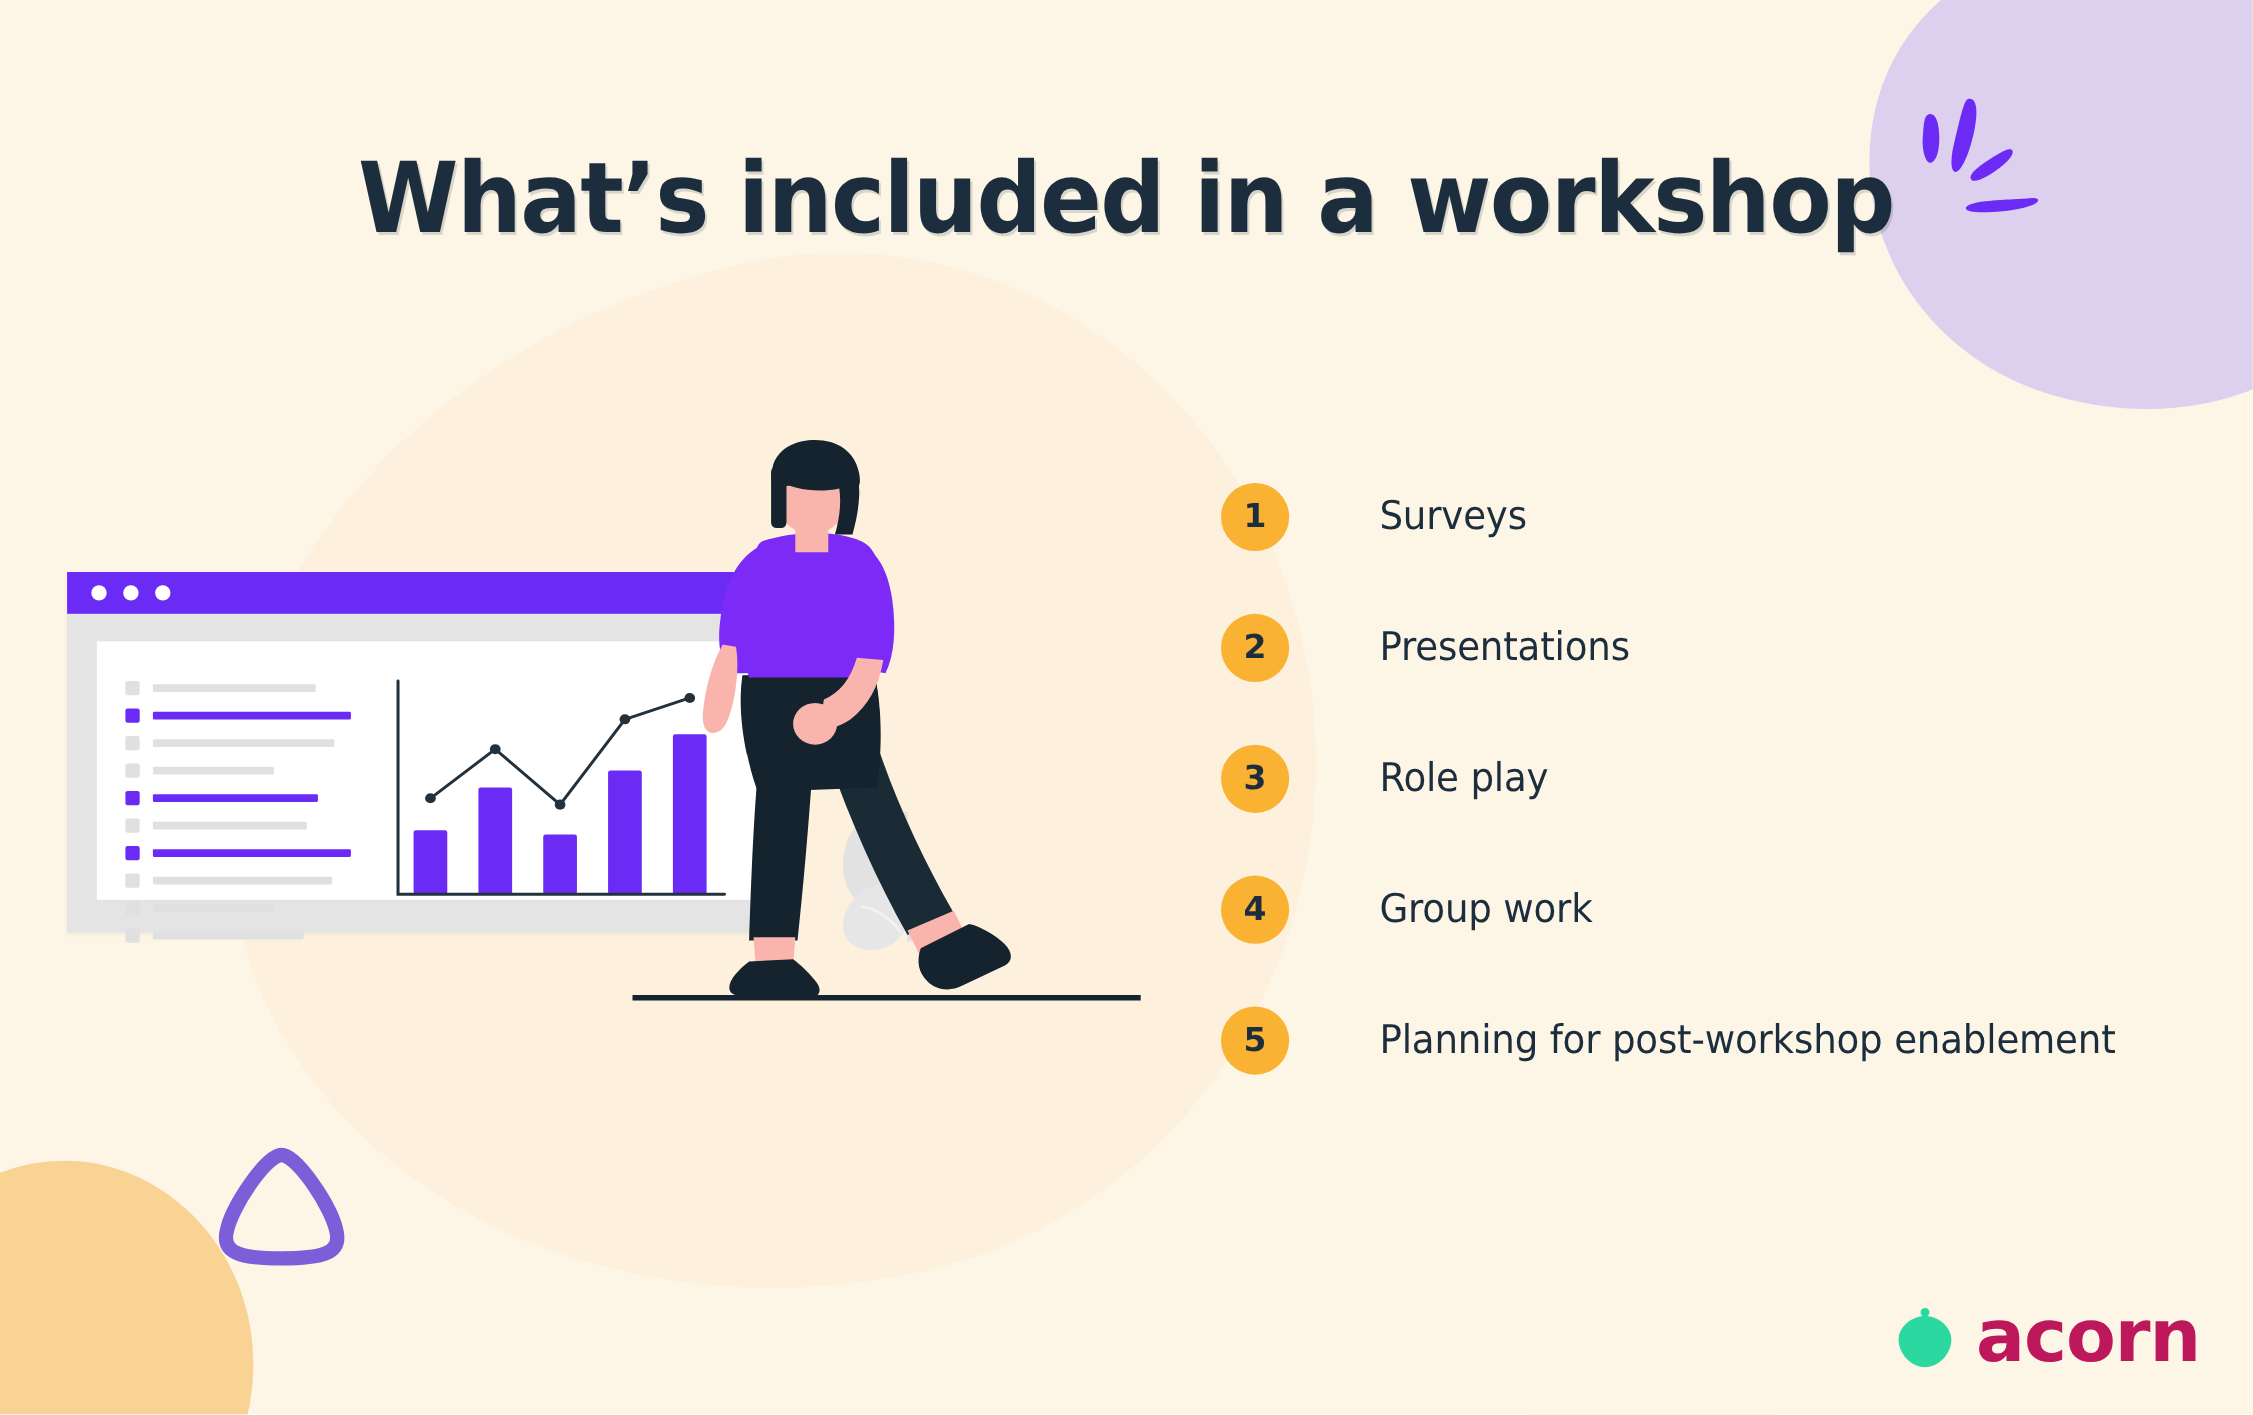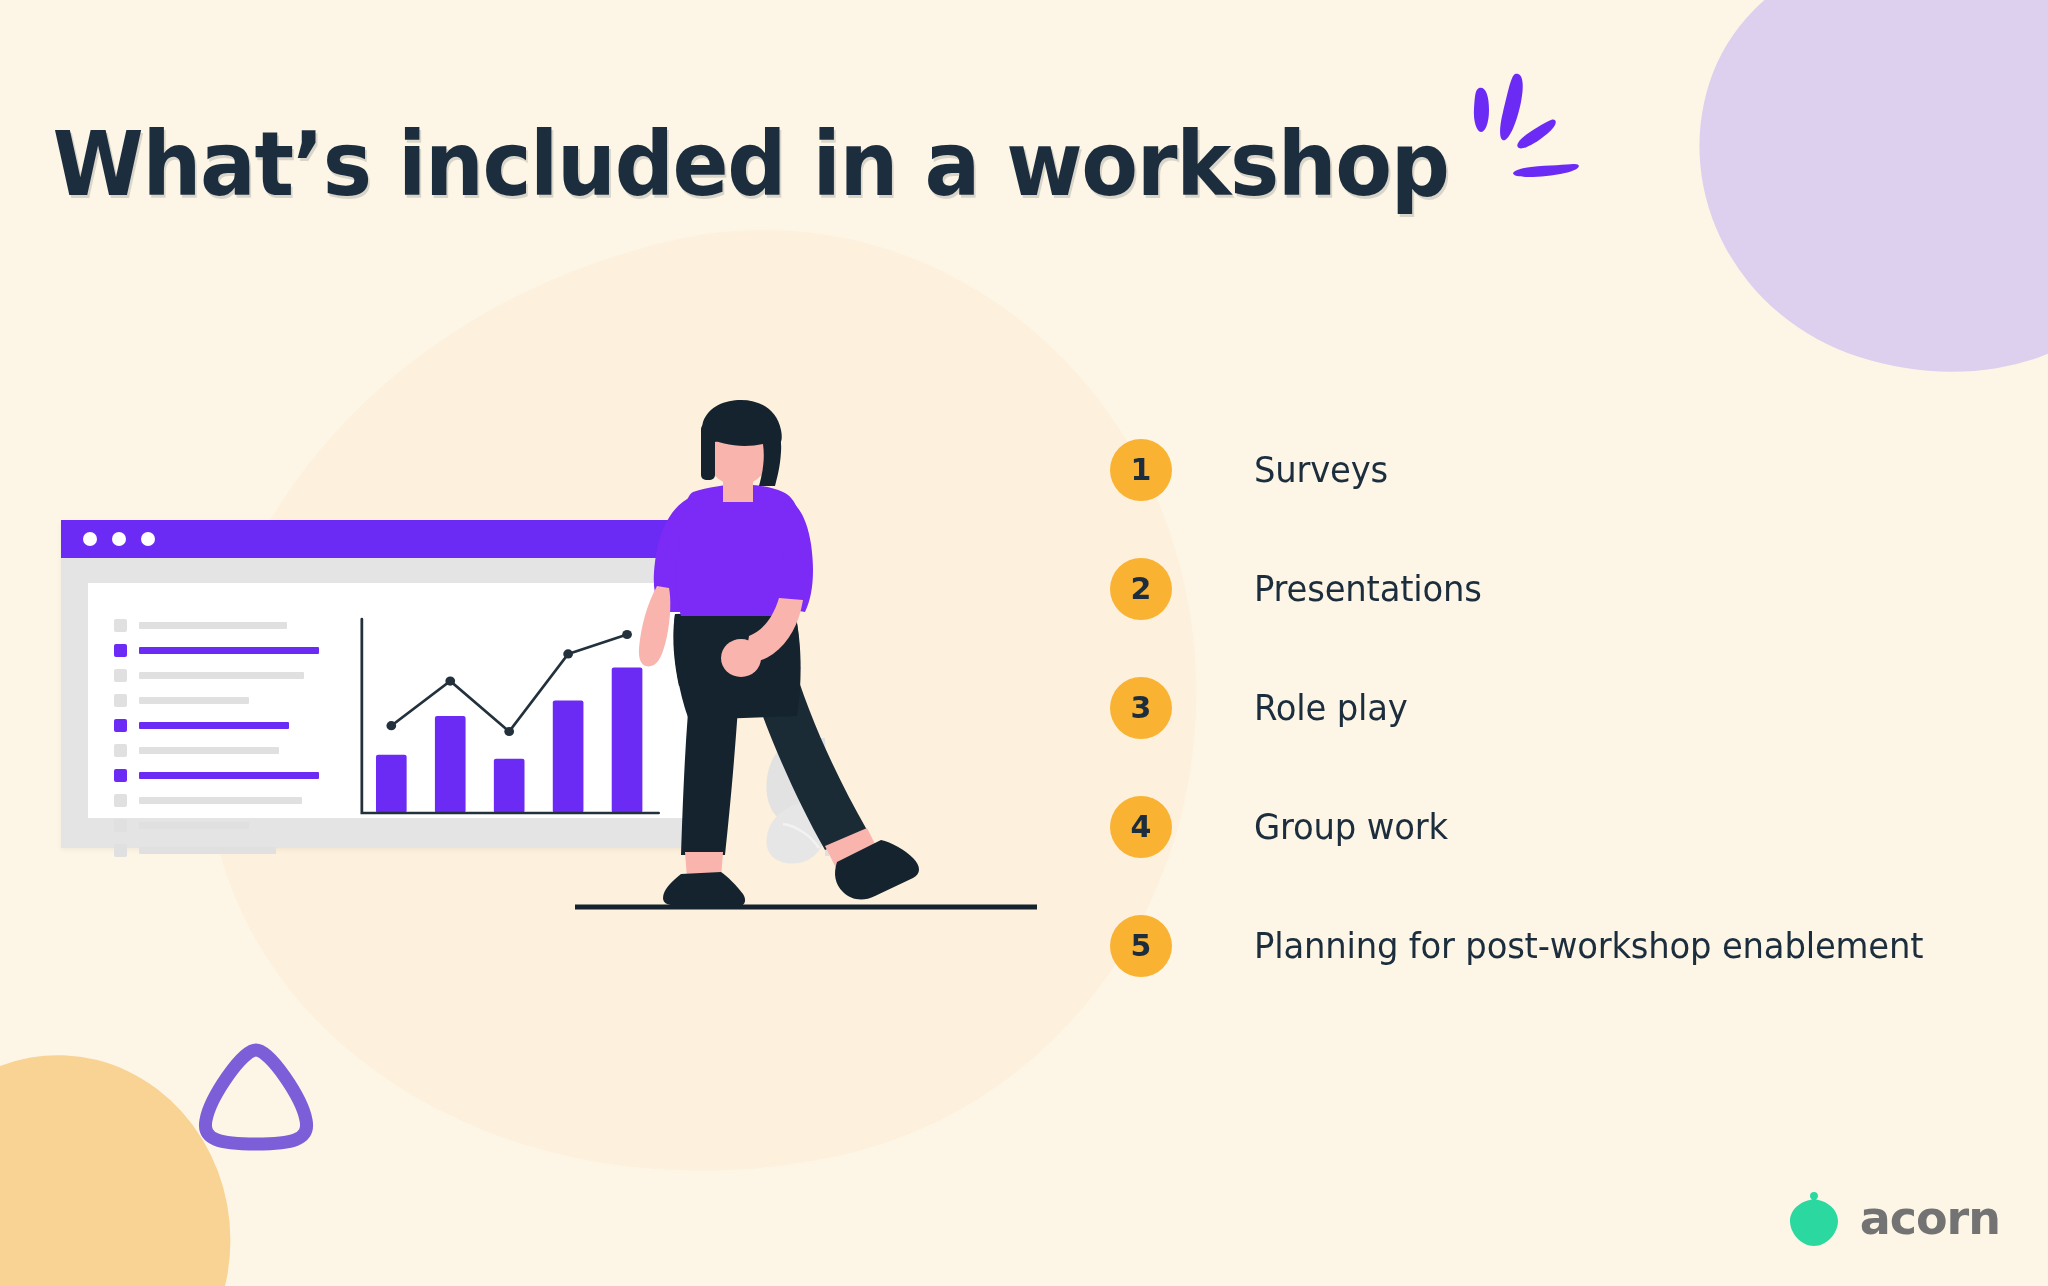--- a/index.html
+++ b/index.html
@@ -57,23 +57,23 @@
     left: 196px;
     top: 1040px;
     width: 120px;
     height: 112px;
   }
 
   
   .title-wrap {
     position: absolute;
     left: 0;
-    top: 118px;
+    top: 134px;
     width: 2048px;
-    text-align: left;
+    text-align: center;
     pointer-events: none;
   }
   .title-inner {
     position: relative;
     display: inline-block;
   }
   .title {
     font-family: "DejaVu Sans", sans-serif;
     font-weight: bold;
     font-size: 89px;
@@ -226,22 +226,22 @@
     right: 48px;
     bottom: 38px;
     display: flex;
     align-items: center;
     gap: 18px;
   }
   .logo-mark { width: 56px; height: 60px; flex: none; }
   .logo-text {
     font-family: "DejaVu Sans", sans-serif;
     font-weight: bold;
-    font-size: 46px;
-    color: #737373;
+    font-size: 66px;
+    color: #be185d;
     letter-spacing: -1px;
     line-height: 1;
   }
 </style>
 </head>
 <body>
 
 <div id="slide">
 
   <div class="bg-blob-peach"></div>

